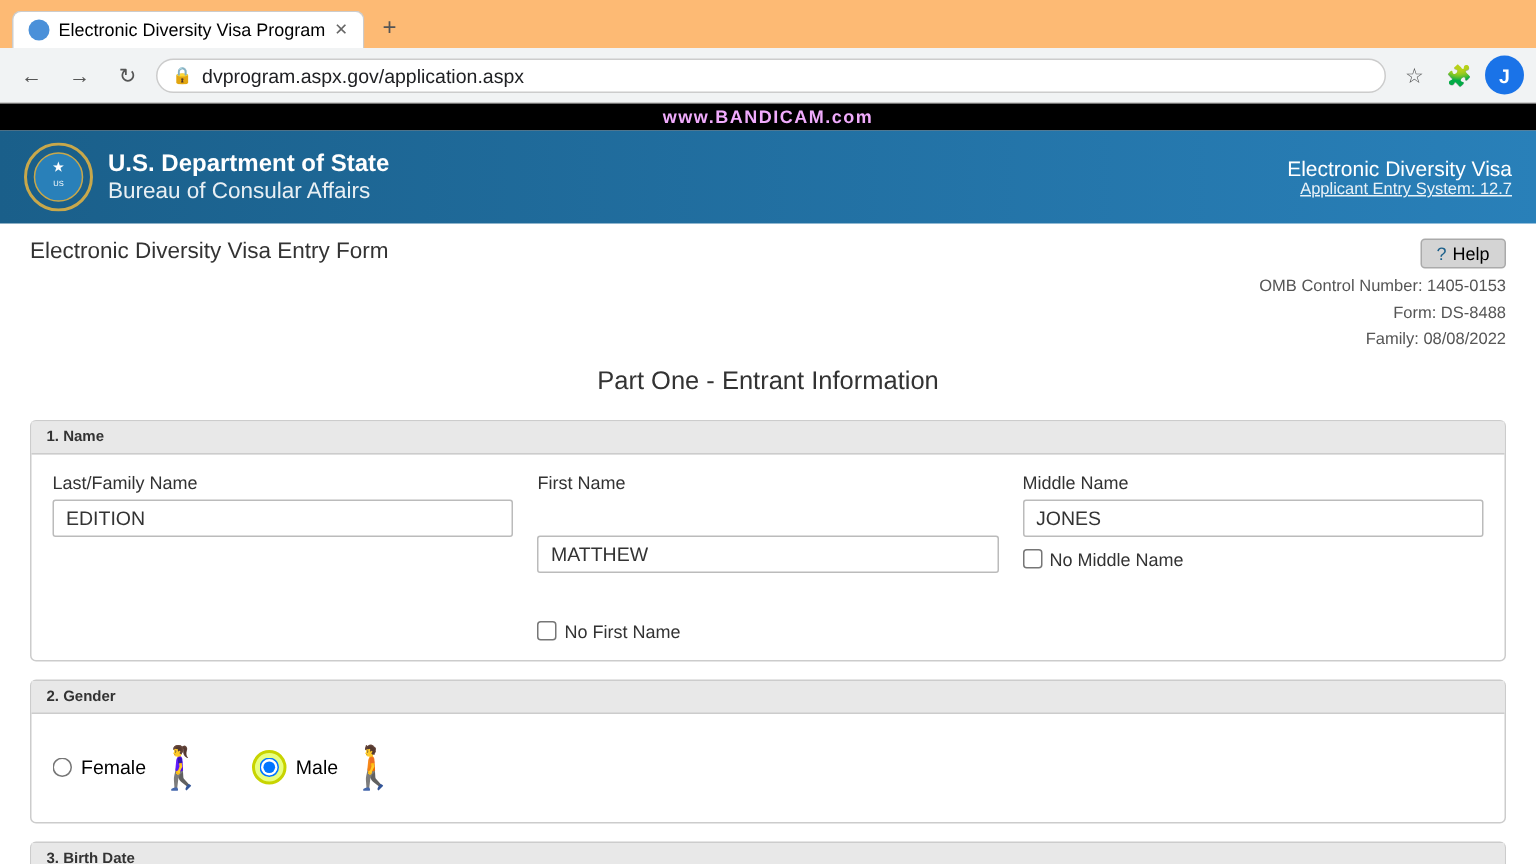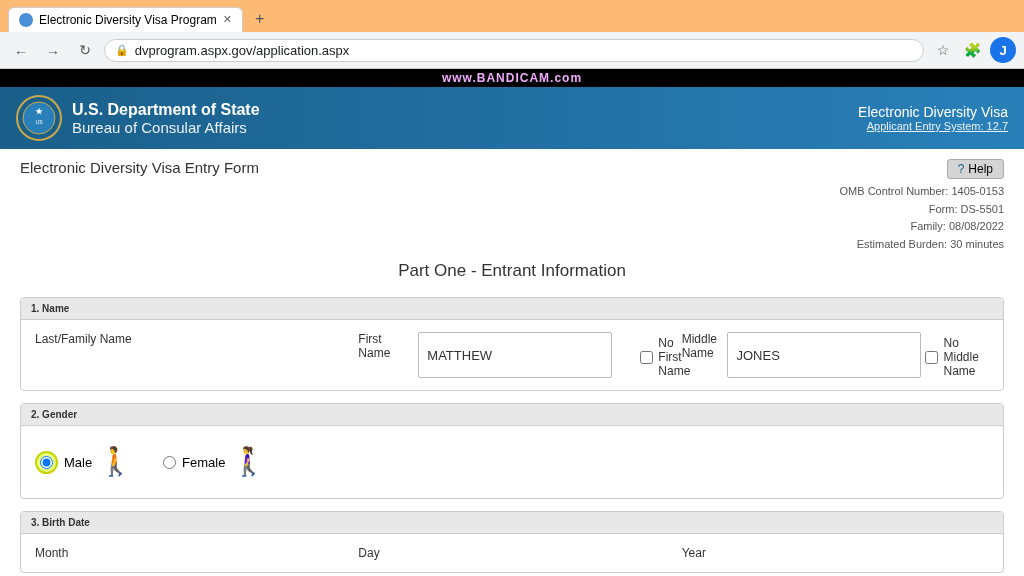--- a/index.html
+++ b/index.html
@@ -213,21 +213,21 @@
     }
 
     
     .name-fields {
       display: flex;
       gap: 16px;
       flex-wrap: wrap;
     }
     .field-group {
       display: flex;
-      flex-direction: row;
+      flex-direction: column;
       gap: 4px;
     }
     .field-group.last-name { flex: 1; min-width: 180px; }
     .field-group.first-name { flex: 1; min-width: 180px; gap: 28px; }
     .field-group.middle-name { flex: 1; min-width: 180px; }
     .field-label {
       font-size: 12px;
       color: #333;
     }
     .field-input {
@@ -356,43 +356,40 @@
         <span class="help-icon">?</span>
         <span>Help</span>
       </button>
       <div class="form-meta">
         <div>
           <span>OMB Control Number:</span>
           <span>1405-0153</span>
         </div>
         <div>
           <span>Form:</span>
-          <span>DS-5501</span>
+          <span>DS-8488</span>
         </div>
         <div>
           <span>Family:</span>
           <span>08/08/2022</span>
-        </div>
-        <div>
-          <span>Estimated Burden:</span>
-          <span>30 minutes</span>
         </div>
       </div>
     </div>
   </div>
 
   <div class="part-heading">Part One - Entrant Information</div>
 
   <div class="section-box">
     <div class="section-header">1.  Name</div>
     <div class="section-content">
       <div class="name-fields">
 
         <div class="field-group last-name">
           <label class="field-label">Last/Family Name</label>
+          <input class="field-input" type="text" value="EDITION" style="">
         </div>
 
         <div class="field-group first-name">
           <label class="field-label">First Name</label>
           <input class="field-input" type="text" value="MATTHEW" style="">
           <div class="checkbox-row">
             <input type="checkbox" style="">
             <span>No First Name</span>
           </div>
         </div>
@@ -408,31 +405,31 @@
       </div>
     </div>
   </div>
 
   <div class="section-box">
     <div class="section-header">2.  Gender</div>
     <div class="section-content">
       <div class="gender-options">
 
         <div class="gender-option">
+          <input type="radio" name="gender" style="">
+          <span>Female</span>
+          <span class="person-icon">🚶‍♀️</span>
+        </div>
+
+        <div class="gender-option">
           <span class="radio-highlight">
             <input type="radio" name="gender" checked="" style="">
           </span>
           <span>Male</span>
           <span class="person-icon">🚶</span>
-        </div>
-
-        <div class="gender-option">
-          <input type="radio" name="gender" style="">
-          <span>Female</span>
-          <span class="person-icon">🚶‍♀️</span>
         </div>
       </div>
     </div>
   </div>
 
   <div class="section-box">
     <div class="section-header">3.  Birth Date</div>
     <div class="section-content">
       <div class="birth-fields">
         <div class="birth-field month">

